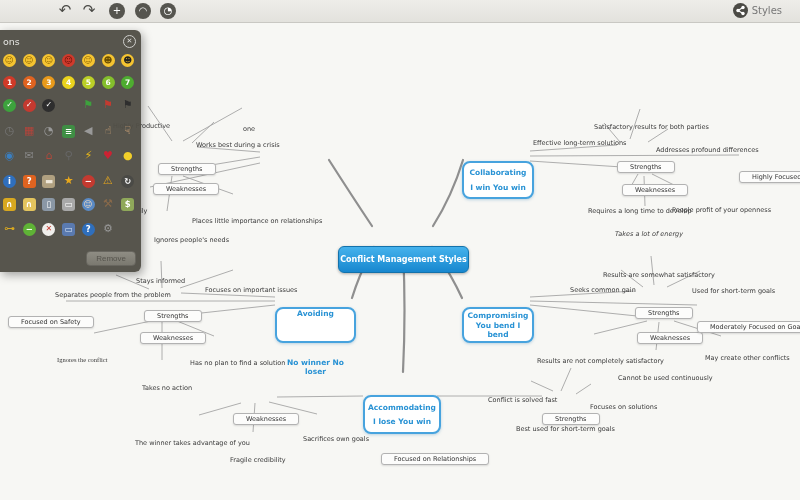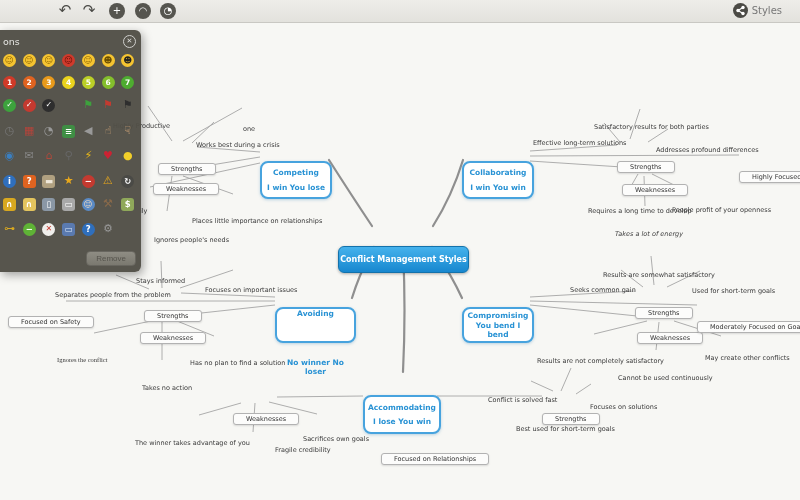--- a/index.html
+++ b/index.html
@@ -132,24 +132,20 @@
         <path d="M255,403 L253,432"></path>
         <path d="M269,402 L317,414"></path>
       <path d="M553,391 L531,381"></path>
         <path d="M561,391 L571,368"></path>
         <path d="M576,394 L591,384"></path>
     </g>
   </svg>
 
   <div class="center-topic" style="left:338px;top:224px;width:129px;height:25px;">Conflict Management Styles</div>
 
-  <div class="topic" style="left:260px;top:139px;width:68px;height:34px;">
-    <span>Competing</span>
-    <span>I win You lose</span>
-  </div>
   <div class="swbox" style="left:158px;top:141px;">Strengths</div>
   <div class="swbox" style="left:153px;top:161px;">Weaknesses</div>
   <span class="leaf" style="left:113px;top:100px;">Highly Productive</span>
   <span class="leaf" style="left:243px;top:103px;">one</span>
   <span class="leaf" style="left:196px;top:119px;">Works best during a crisis</span>
   <span class="leaf" style="left:140px;top:185px;">ily</span>
   <span class="leaf" style="left:192px;top:195px;">Places little importance on relationships</span>
   <span class="leaf" style="left:154px;top:214px;">Ignores people's needs</span>
 
   <div class="topic" style="left:462px;top:139px;width:68px;height:34px;">
@@ -197,21 +193,21 @@
   <div class="topic" style="left:363px;top:373px;width:74px;height:35px;">
     <span>Accommodating</span>
     <span>I lose You win</span>
   </div>
   <div class="swbox" style="left:542px;top:391px;">Strengths</div>
   <div class="swbox" style="left:233px;top:391px;">Weaknesses</div>
   <span class="leaf" style="left:516px;top:361px;margin-top:42px;">Best used for short-term goals</span>
   <span class="leaf" style="left:488px;top:374px;">Conflict is solved fast</span>
   <span class="leaf" style="left:590px;top:381px;">Focuses on solutions</span>
   <span class="leaf" style="left:135px;top:417px;">The winner takes advantage of you</span>
-  <span class="leaf" style="left:230px;top:424px;margin-left:45px;">Fragile credibility</span>
+  <span class="leaf" style="left:230px;top:434px;">Fragile credibility</span>
   <span class="leaf" style="left:303px;top:413px;">Sacrifices own goals</span>
   <div class="swbox" style="left:381px;top:431px;">Focused on Relationships</div>
 </div>
 
 <div class="panel">
   <span class="panel-title">ons</span>
   <span class="panel-close">✕</span>
   <div id="icon-grid">
       <span class="p-icon pi-round" style="left: 3px; top: 24px; background: rgb(245, 196, 49); color: rgb(138, 100, 0);">☺</span>
       <span class="p-icon pi-round" style="left: 22.7px; top: 24px; background: rgb(245, 196, 49); color: rgb(138, 100, 0);">☺</span>

